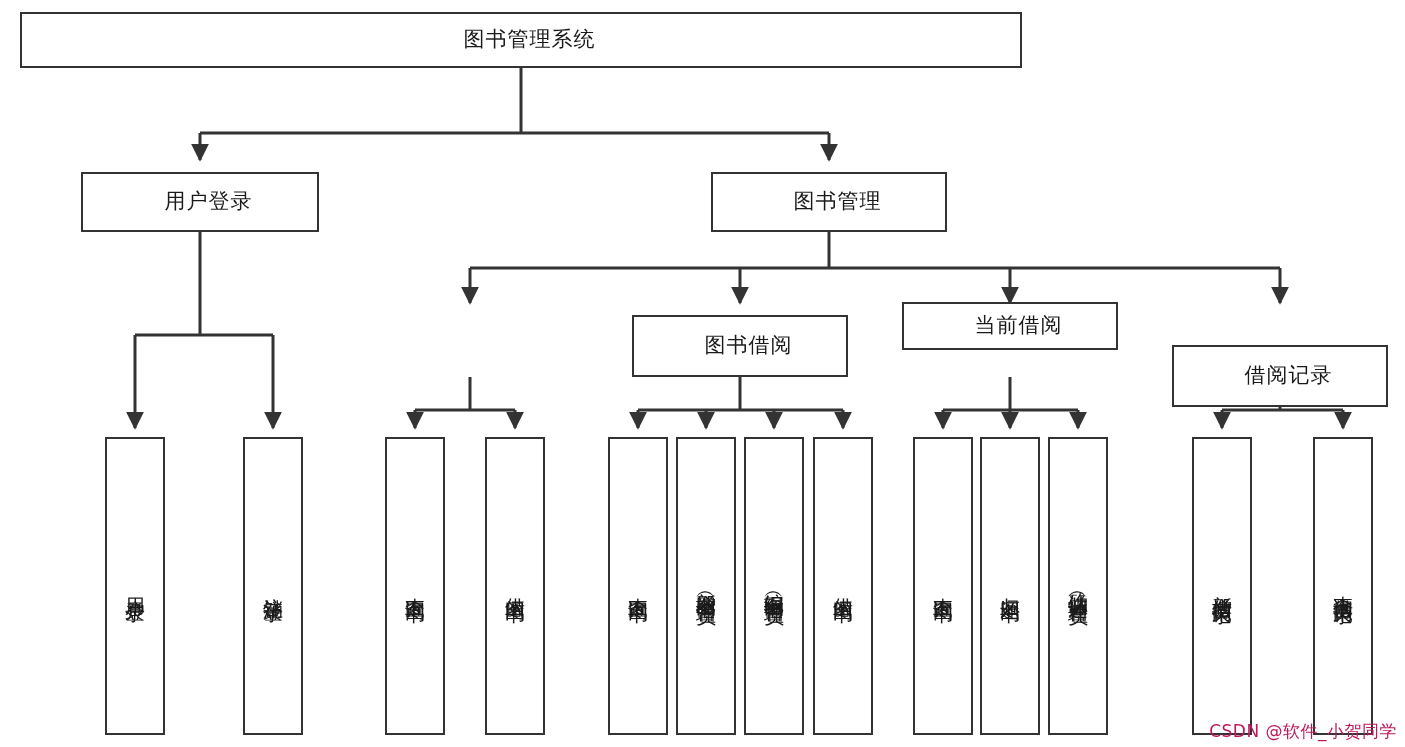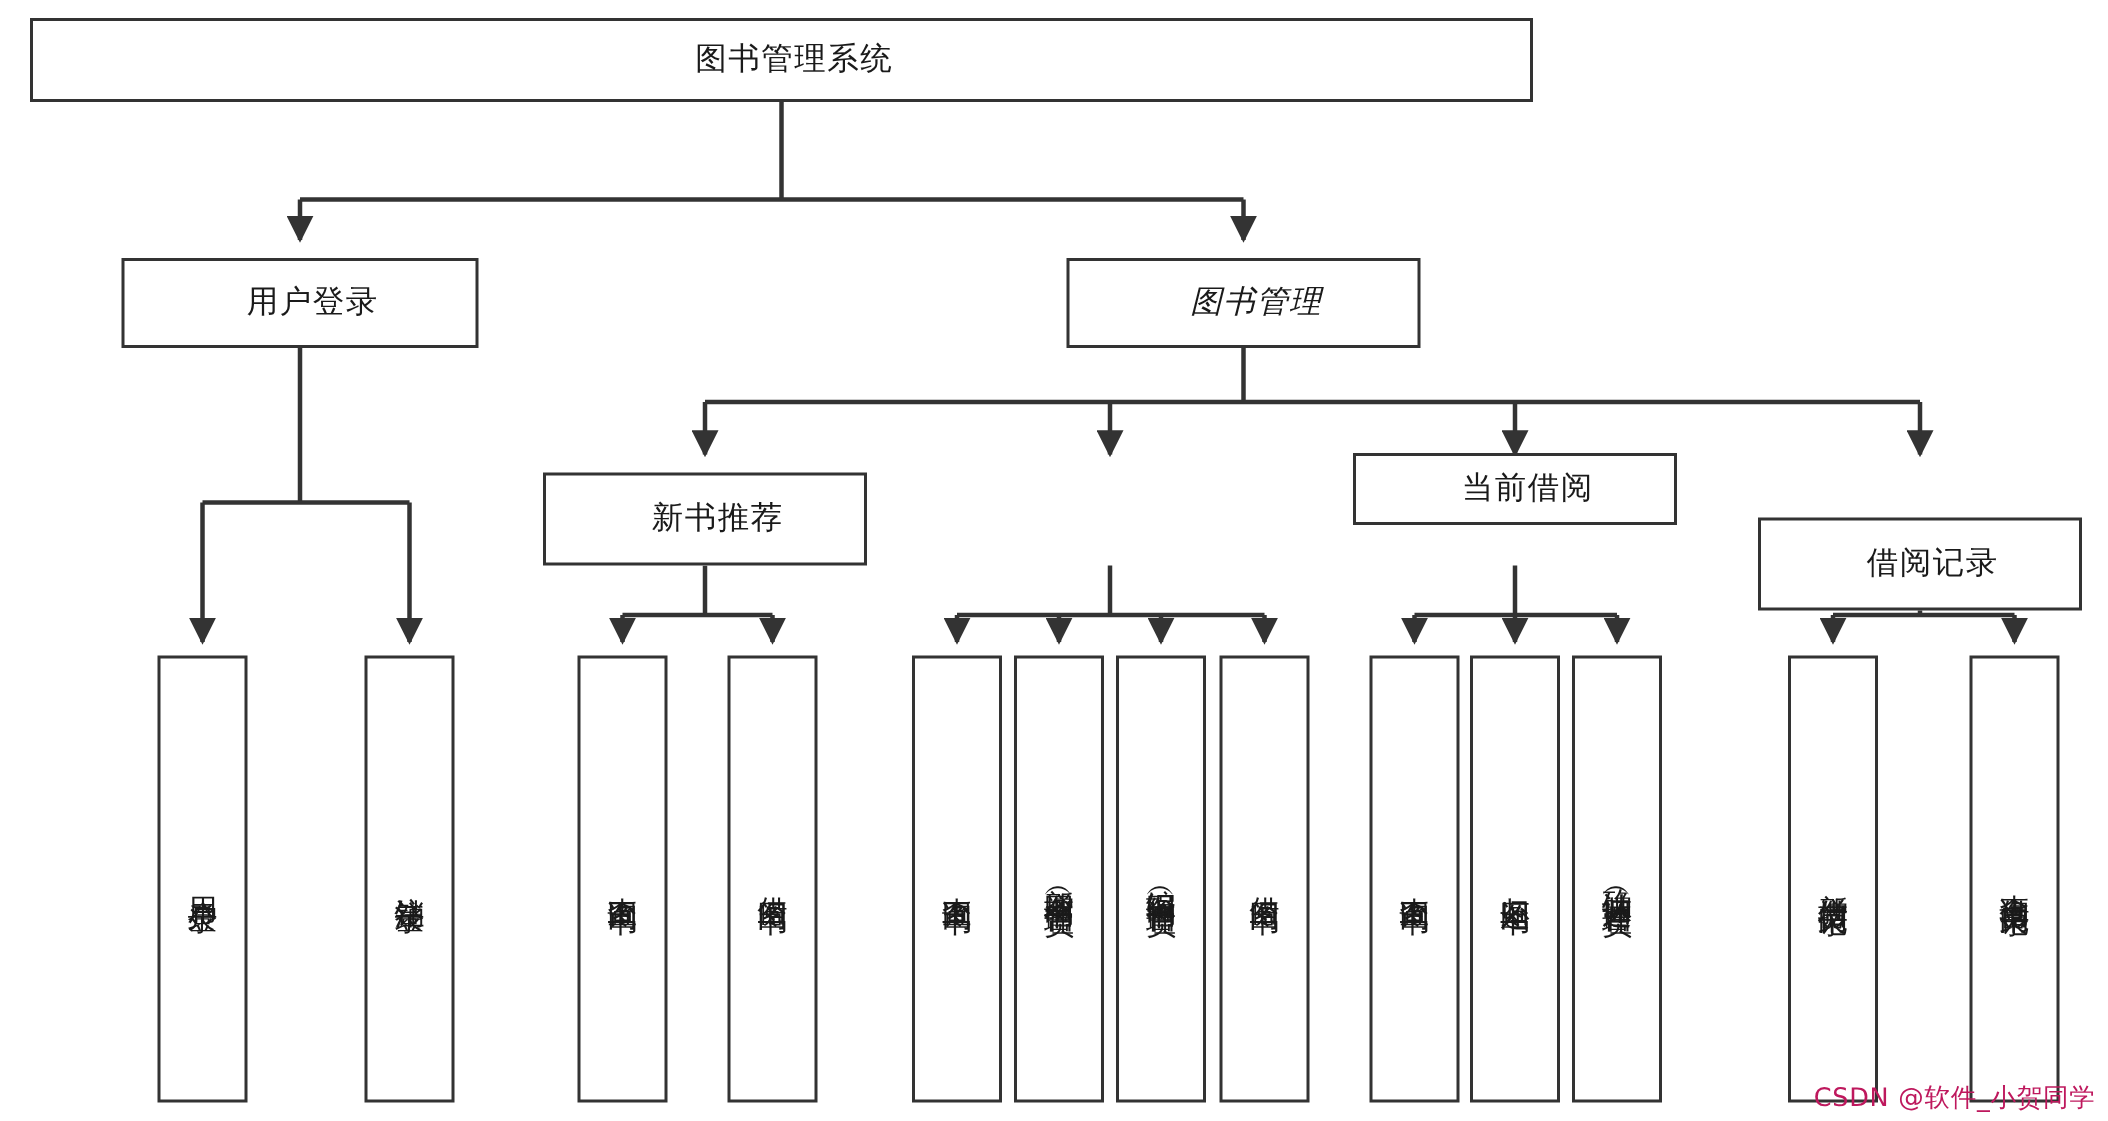--- a/index.html
+++ b/index.html
@@ -123,26 +123,26 @@
     </g>
   </svg>
 
   <div class="node horizontal" style="left:20px; top:12px; width:1002px; height:56px;">
     <span class="node-label">图书管理系统</span>
   </div>
 
   <div class="node horizontal" style="left:81px; top:172px; width:238px; height:60px;">
     <span class="node-label">用户登录</span>
   </div>
-  <div class="node horizontal" style="left:711px; top:172px; width:236px; height:60px;font-style:italic;">
+  <div class="node horizontal" style="left:711px; top:172px; width:236px; height:60px;">
     <span class="node-label">图书管理</span>
   </div>
 
-  <div class="node horizontal" style="left:362px; top:315px; width:216px; height:62px;">
-    <span class="node-label">新书推荐</span>
+  <div class="node horizontal" style="left:632px; top:315px; width:216px; height:62px;">
+    <span class="node-label">图书借阅</span>
   </div>
   <div class="node horizontal" style="left:902px; top:302px; width:216px; height:48px;">
     <span class="node-label">当前借阅</span>
   </div>
   <div class="node horizontal" style="left:1172px; top:315px; width:216px; height:62px;margin-top:30px;">
     <span class="node-label">借阅记录</span>
   </div>
 
   <div class="node vertical" style="left:105px; top:437px; width:60px; height:298px;">
     <span class="node-label">用户登录</span>

